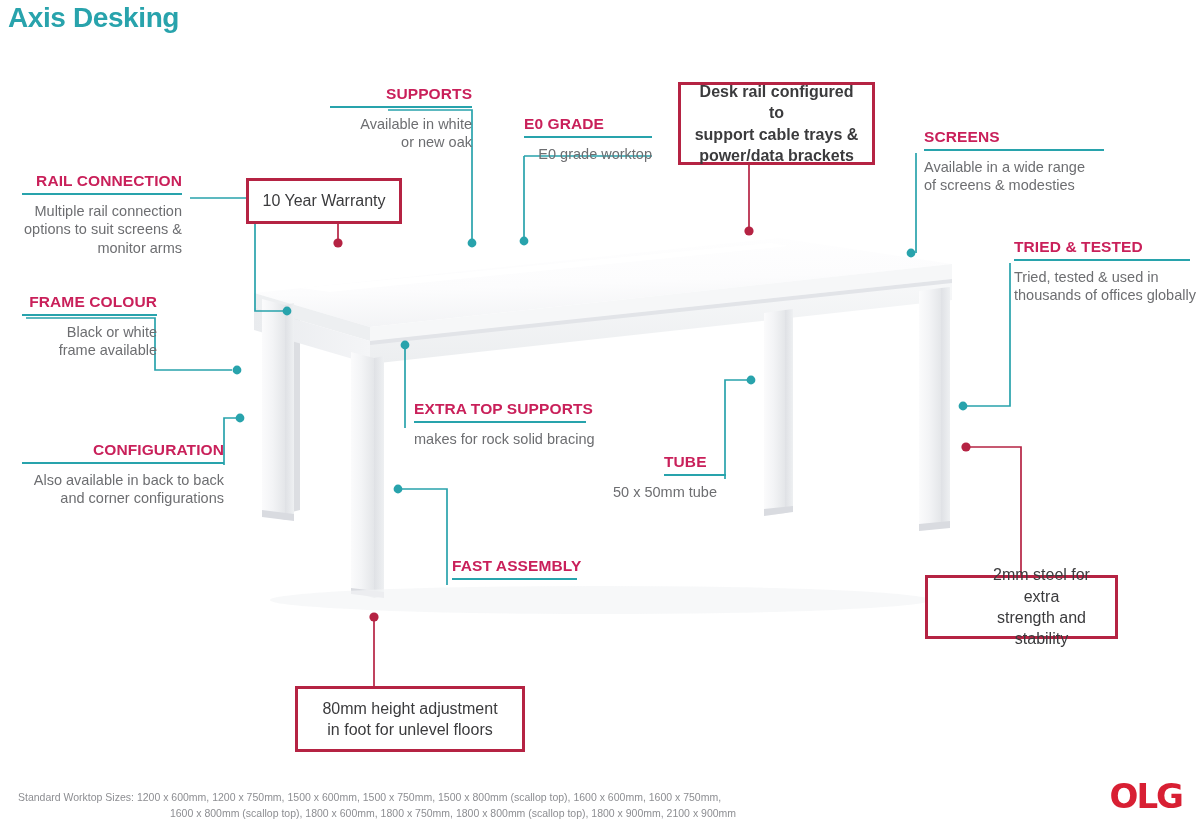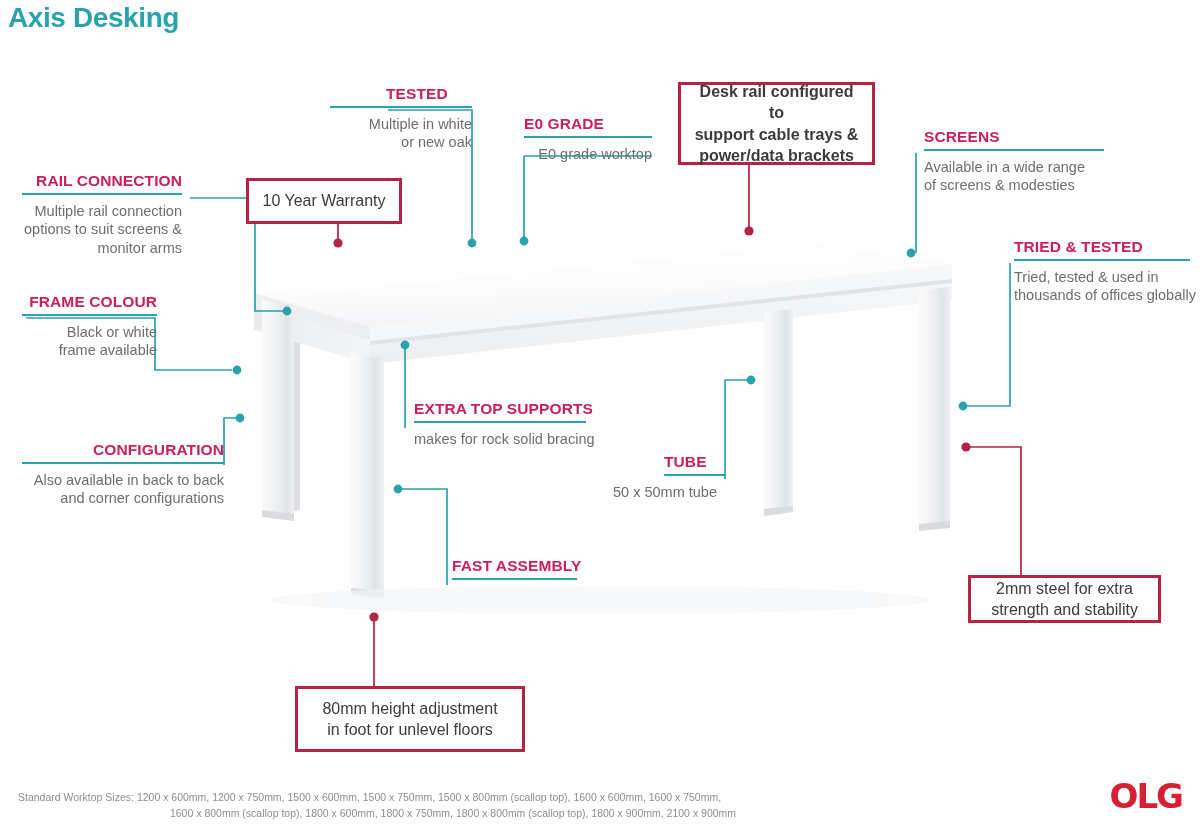--- a/index.html
+++ b/index.html
@@ -282,23 +282,23 @@
   </div>
 
   <div class="anno right" style="left:22px; top:441px; width:202px;">
     <div class="head">CONFIGURATION</div>
     <div class="rule"></div>
     <div class="body" style="width:202px;">Also available in back to back
 and corner configurations</div>
   </div>
 
   <div class="anno right" style="left:330px; top:85px; width:142px;">
-    <div class="head" style="text-align:left; padding-left:56px;">TESTED</div>
-    <div class="rule"></div>
-    <div class="body" style="width:142px;">Multiple in white
+    <div class="head" style="text-align:left; padding-left:56px;">SUPPORTS</div>
+    <div class="rule"></div>
+    <div class="body" style="width:142px;">Available in white
 or new oak</div>
   </div>
 
   <div class="anno right" style="left:524px; top:115px; width:128px;">
     <div class="head" style="text-align:left;">E0 GRADE</div>
     <div class="rule"></div>
     <div class="body" style="width:128px;">E0 grade worktop</div>
   </div>
 
   <div class="anno left" style="left:924px; top:128px; width:180px;">
@@ -335,21 +335,21 @@
   <div class="callout" style="left:246px; top:178px; width:156px; height:46px;">
     <div class="ctext">10 Year Warranty</div>
   </div>
 
   <div class="callout bold" style="left:678px; top:82px; width:197px; height:83px;">
     <div class="ctext">Desk rail configured to
 support cable trays &amp;
 power/data brackets</div>
   </div>
 
-  <div class="callout" style="left:968px; top:575px; width:193px; height:48px;">
+  <div class="callout" style="left:925px; top:575px; width:193px; height:64px;padding-left:40px;">
     <div class="ctext">2mm steel for extra
 strength and stability</div>
   </div>
 
   <div class="callout" style="left:295px; top:686px; width:230px; height:66px;">
     <div class="ctext">80mm height adjustment
 in foot for unlevel floors</div>
   </div>
 
   <div class="footer">

